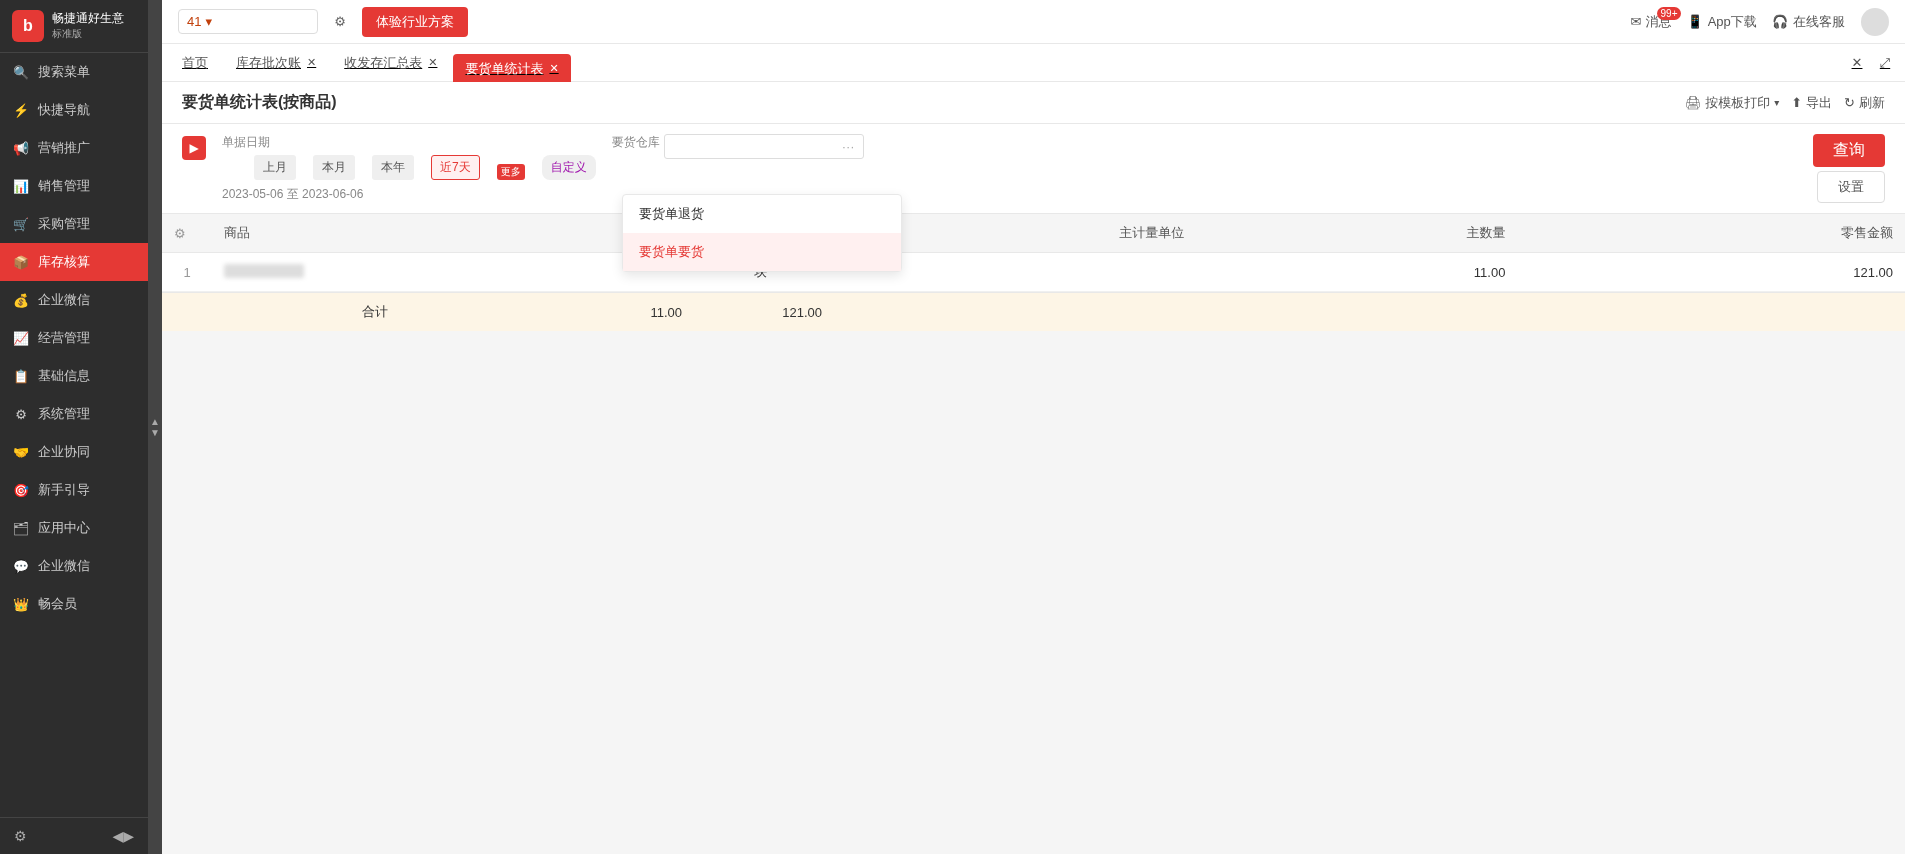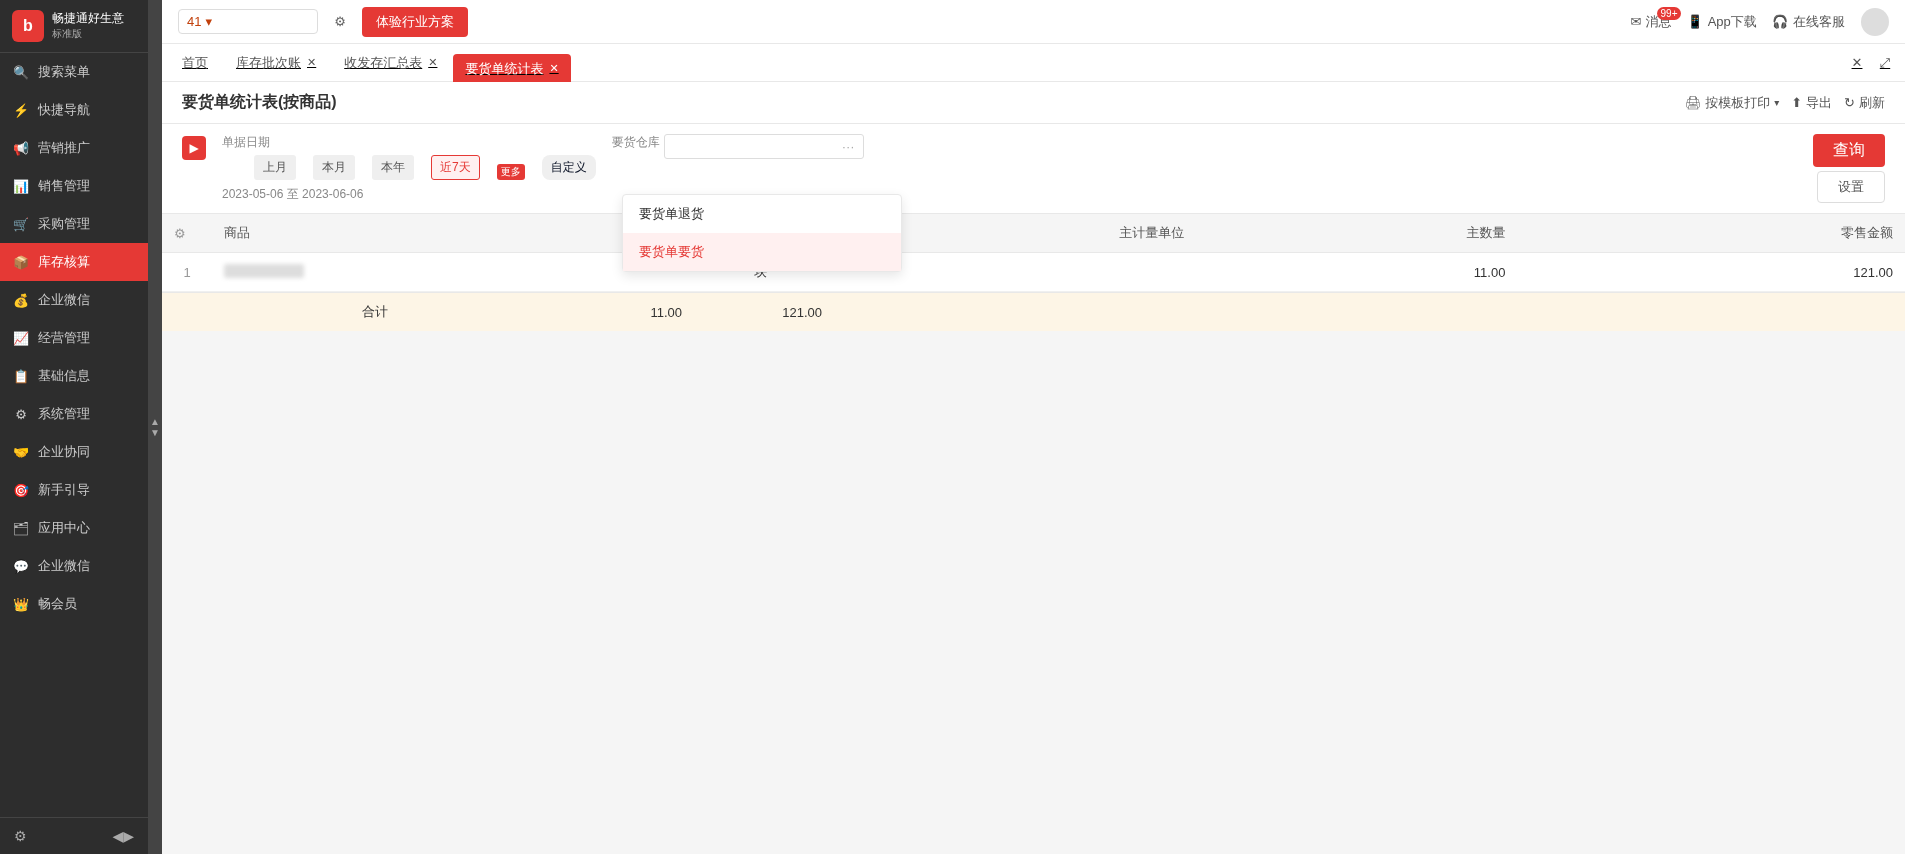--- a/index.html
+++ b/index.html
@@ -198,21 +198,21 @@
     .filter-label { font-size: 12px; color: #888; }
     .filter-row { display: flex; align-items: flex-end; gap: 17px; padding-left: 32px; }
     .date-btn {
       padding: 3px 8px;
       border-radius: 3px;
       border: 1px solid transparent;
       cursor: pointer;
       font-size: 12px;
       color: #555;
     }
-    .date-btn.custom { color: #0f172a; border-radius: 8px; }
+    .date-btn.custom { color: #a21caf; border-radius: 8px; }
     .date-range { font-size: 12px; color: #888; margin-top: 2px; }
 
     .filter-type-group { display: flex; flex-direction: column; gap: 4px; }
     .filter-type-label { font-size: 12px; color: #888; }
     .filter-type-input {
       border: 1px solid #e53935;
       border-radius: 3px;
       padding: 4px 8px;
       font-size: 13px;
       display: flex;

